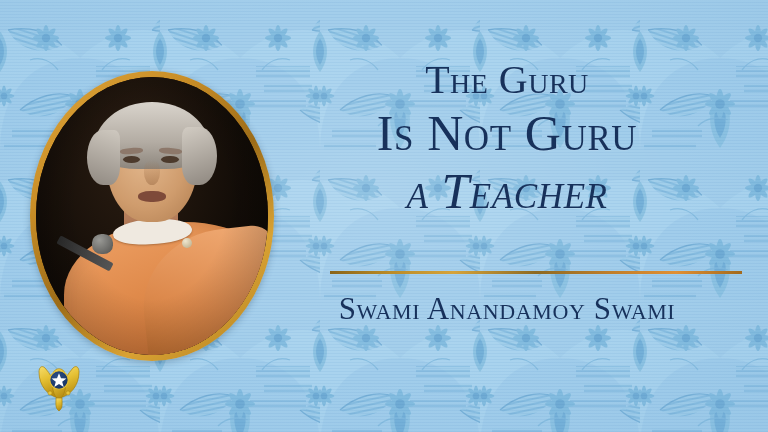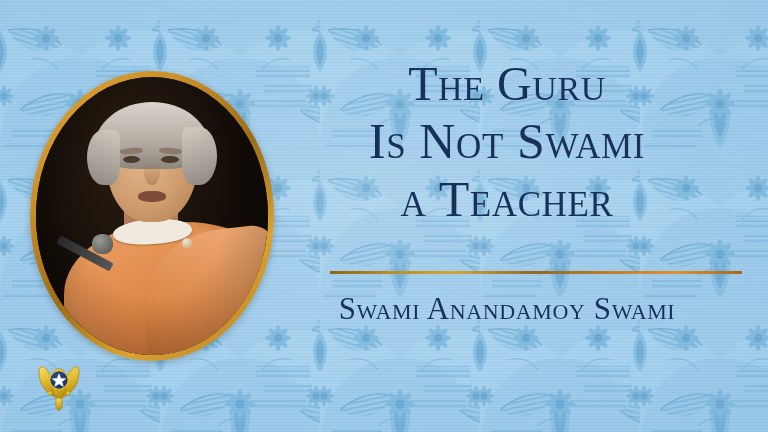--- a/index.html
+++ b/index.html
@@ -251,23 +251,23 @@
   }
   .title-line {
     color: #17315b;
     font-variant: small-caps;
     font-weight: 400;
     letter-spacing: 0.012em;
     line-height: 1.0;
     white-space: nowrap;
     text-shadow: 0 1px 0 rgba(255,255,255,0.10);
   }
-  .t1 { font-size: 48px; margin-bottom: 8px; }
+  .t1 { font-size: 40px; margin-bottom: 8px; }
   .t2 { font-size: 50px; margin-bottom: 8px; }
-  .t3 { font-size: 50px; margin-bottom: 0; }
+  .t3 { font-size: 50px; margin-bottom: 0; font-style: italic; }
 
   .rule {
     position: absolute;
     left: 330px;
     top: 271px;
     width: 412px;
     height: 3px;
     background: linear-gradient(90deg,
       #8a6418 0%,
       #b98a26 14%,
@@ -404,21 +404,21 @@
       <div class="ph-mouth"></div>
       <div class="ph-pin"></div>
       <div class="ph-mic-stem"></div>
       <div class="ph-mic-head"></div>
       <div class="ph-shade"></div>
     </div>
   </div>
 
   <div class="text-block nosel">
     <div class="title-line t1">The Guru</div>
-    <div class="title-line t2">Is Not Swami</div>
+    <div class="title-line t2">Is Not Guru</div>
     <div class="title-line t3">a Teacher</div>
   </div>
 
   <div class="rule"></div>
 
   <div class="subtitle nosel">Swami Anandamoy Swami</div>
 
   <svg class="logo" viewBox="0 0 58 58" aria-hidden="true">
     <defs>
       <linearGradient id="goldg" x1="0" y1="0" x2="0.3" y2="1">

